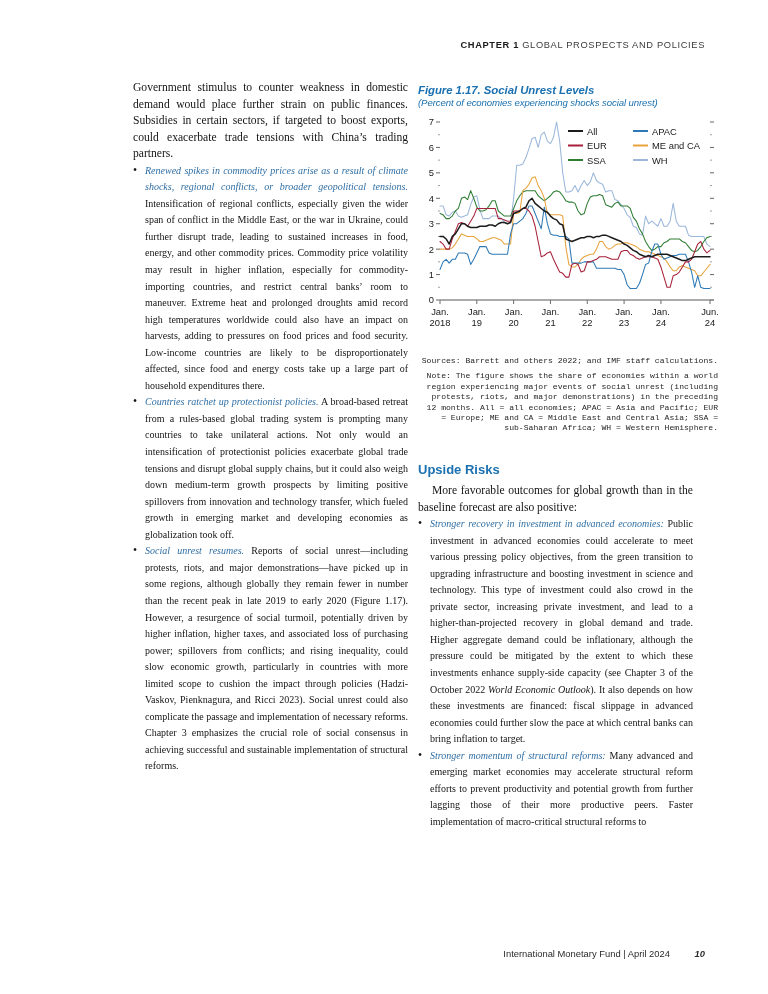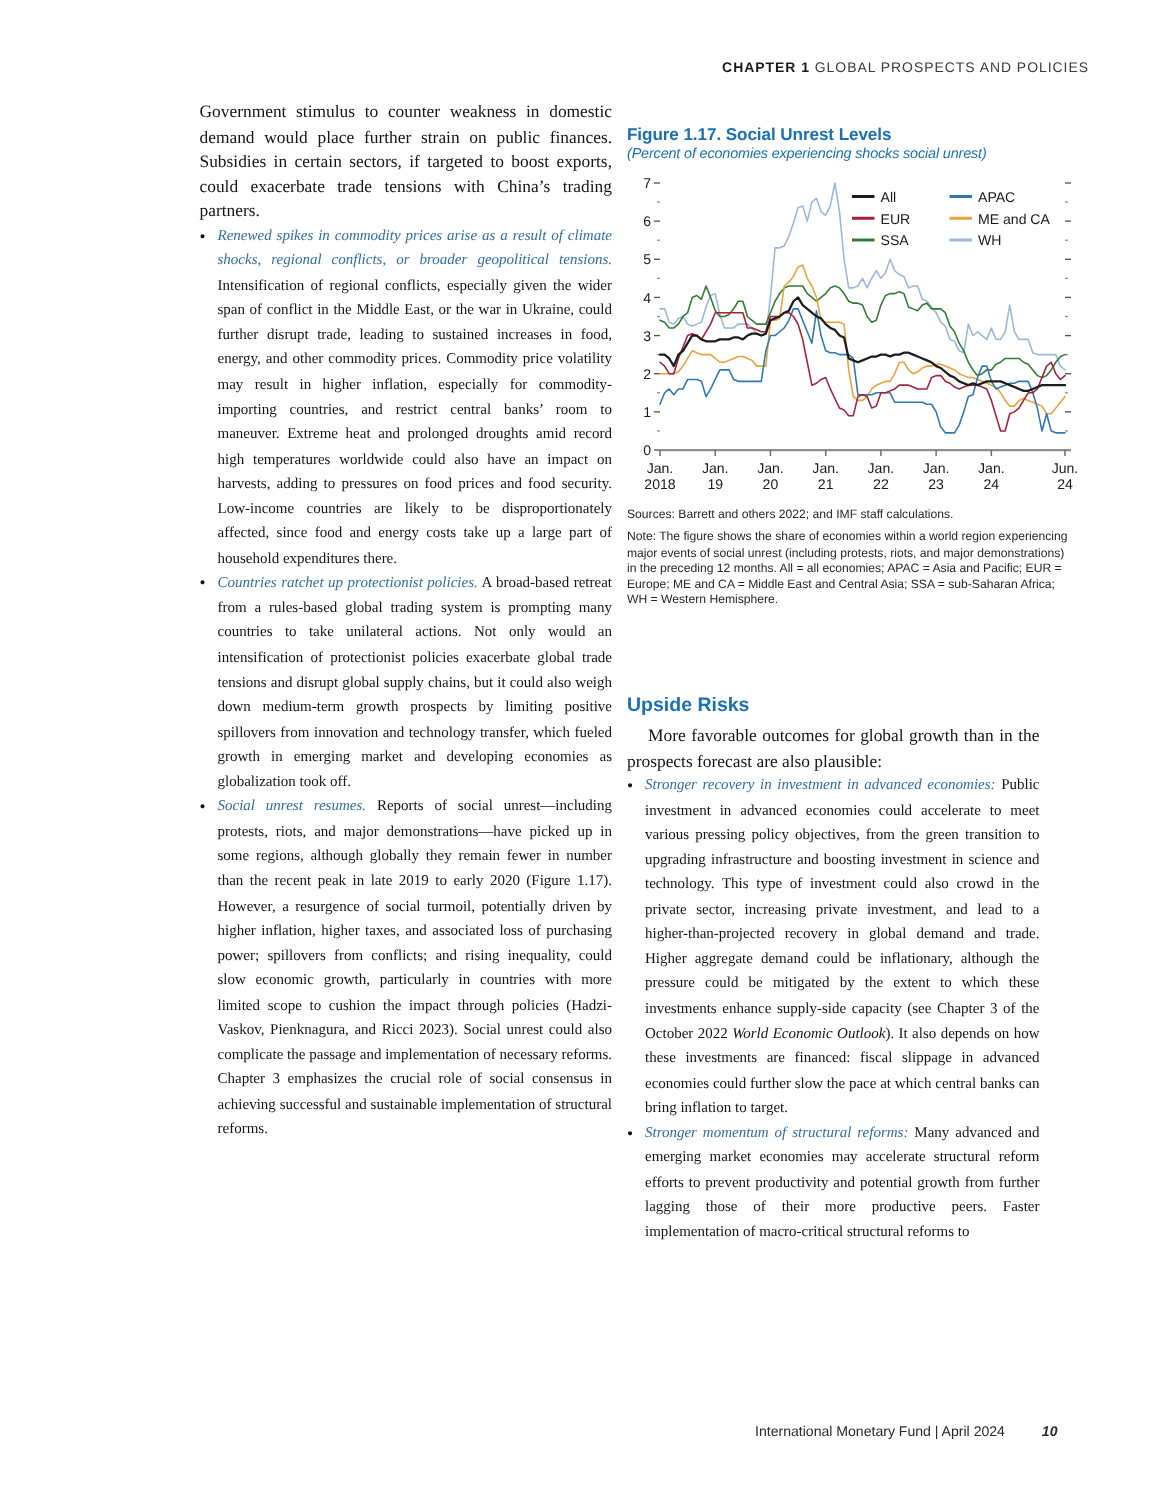--- a/index.html
+++ b/index.html
@@ -8,29 +8,29 @@
     font-family:"Liberation Serif", serif;
     color:#141414;
     position:relative;
     overflow:hidden;
   }
   .page{position:relative;width:768px;height:994px;background:#fff;}
 
   
   .runhead{
     position:absolute;left:0;top:40px;width:768px;
-    text-align:right;padding-right:42px;box-sizing:border-box;
+    text-align:right;padding-right:63px;box-sizing:border-box;
     font-family:"Liberation Sans", sans-serif;
     font-size:9.3px;letter-spacing:0.65px;color:#1a1a1a;
   }
   .runhead .ch{font-weight:bold;}
   .runhead .tt{font-weight:normal;color:#3a3a3a;}
 
   
-  .col{position:absolute;top:67px;width:275px;}
+  .col{position:absolute;top:80px;width:275px;}
   .col-left{left:133px;}
   .col-right{left:418px;}
 
   p.body{
     margin:0;
     font-size:11.6px;
     line-height:16.55px;
     text-align:justify;
     text-justify:inter-word;
     hyphens:none;
@@ -54,36 +54,36 @@
     font-style:italic;
     color:#2f6ea3;
   }
   .wei{font-style:italic;}
 
   
   .figure{position:absolute;left:418px;top:84px;width:300px;}
   .fig-title{
     font-family:"Liberation Sans", sans-serif;
     font-weight:bold;font-size:11.4px;color:#1a70b0;
-    margin:0;letter-spacing:-0.05px;
+    margin:0;letter-spacing:-0.05px;font-style:italic;
   }
   .fig-sub{
     font-family:"Liberation Sans", sans-serif;
     font-style:italic;font-size:9.6px;color:#1a70b0;
     margin:1px 0 0 0;letter-spacing:-0.1px;
   }
 
   .chart-wrap{position:relative;width:300px;height:222px;margin-top:6px;}
   svg.chart{display:block;}
 
   .fig-notes{
-    margin-top:2px;width:300px;
-    font-family:Liberation Sans, sans-serif;
+    margin-top:20px;width:300px;
+    font-family:Liberation Mono, monospace;
     font-size:8.1px;line-height:10.4px;color:#262626;
-    text-align:left;
+    text-align:right;
   }
   .fig-notes p{margin:0 0 5px 0;}
 
   
   h2.sect{
     font-family:"Liberation Sans", sans-serif;
     font-weight:bold;font-size:13px;color:#1a70b0;
     margin:0 0 6px 0;
   }
 
@@ -215,21 +215,21 @@
     </div>
 
     <div class="fig-notes">
       <p>Sources: Barrett and others 2022; and IMF staff calculations.</p>
       <p>Note: The figure shows the share of economies within a world region experiencing major events of social unrest (including protests, riots, and major demonstrations) in the preceding 12 months. All = all economies; APAC = Asia and Pacific; EUR = Europe; ME and CA = Middle East and Central Asia; SSA = sub-Saharan Africa; WH = Western Hemisphere.</p>
     </div>
   </div>
 
   <div class="col col-right" style="top:462px;">
     <h2 class="sect">Upside Risks</h2>
-    <p class="body" style="text-indent:14px;">More favorable outcomes for global growth than in the prospects forecast are also plausible:</p>
+    <p class="body" style="text-indent:14px;">More favorable outcomes for global growth than in the baseline forecast are also positive:</p>
     <ul class="bullets">
       <li>
         <span class="lead">Stronger recovery in investment in advanced economies:</span><span> Public investment in advanced economies could accelerate to meet various pressing policy objectives, from the green transition to upgrading infrastructure and boosting investment in science and technology. This type of investment could also crowd in the private sector, increasing private investment, and lead to a higher-than-projected recovery in global demand and trade. Higher aggregate demand could be inflationary, although the pressure could be mitigated by the extent to which these investments enhance supply-side capacity (see Chapter 3 of the October 2022 </span><span class="wei">World Economic Outlook</span><span>). It also depends on how these investments are financed: fiscal slippage in advanced economies could further slow the pace at which central banks can bring inflation to target.</span>
       </li>
       <li>
         <span class="lead">Stronger momentum of structural reforms:</span><span> Many advanced and emerging market economies may accelerate structural reform efforts to prevent productivity and potential growth from further lagging those of their more productive peers. Faster implementation of macro-critical structural reforms to</span>
       </li>
     </ul>
   </div>
 

